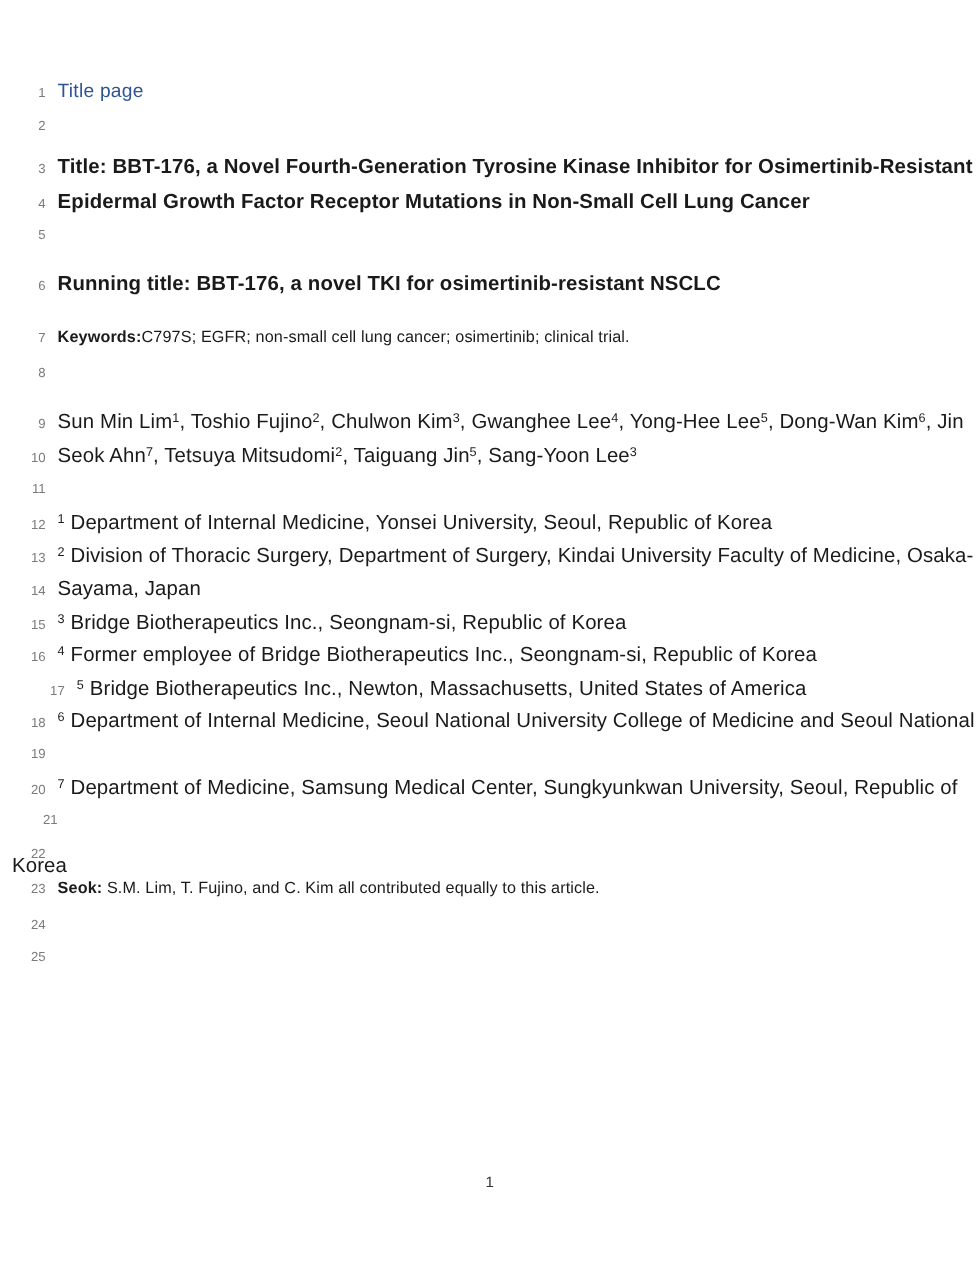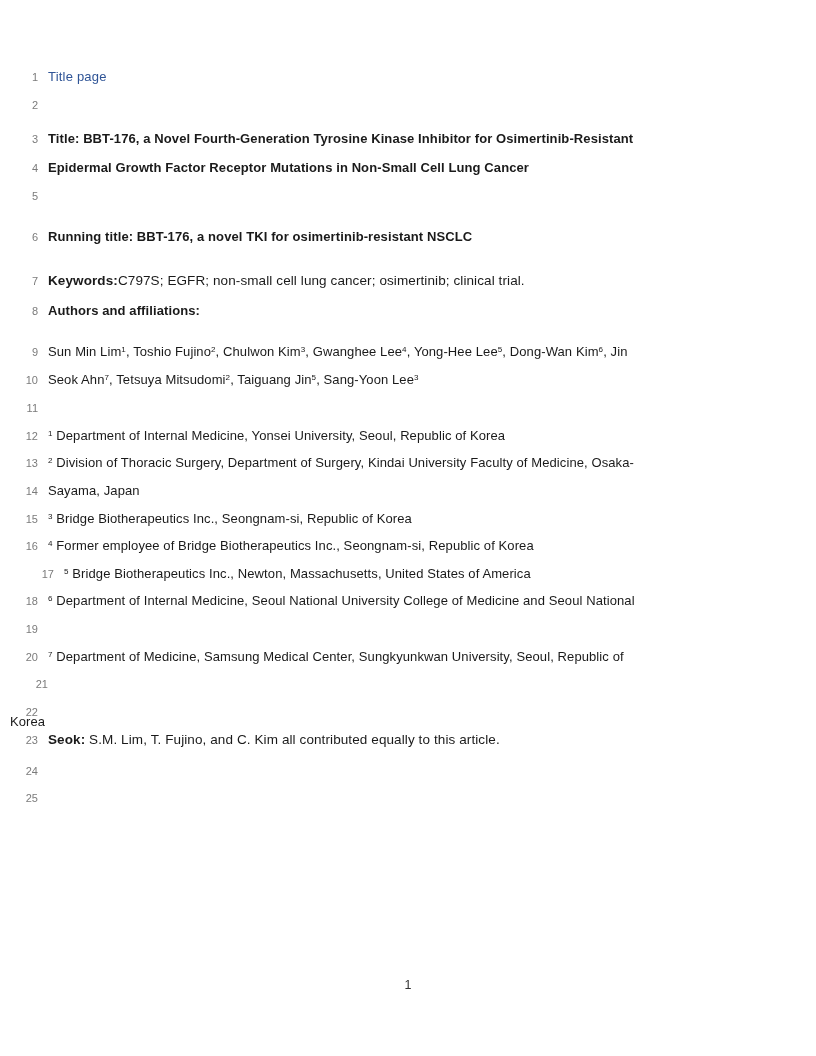--- a/index.html
+++ b/index.html
@@ -24,27 +24,27 @@
   }
   .line-num {
     flex: 0 0 38px;
     width: 38px;
     text-align: right;
     font-size: 11px;
     color: #7b7b7b;
   }
   .line-text {
     margin-left: 10px;
-    font-size: 13px;
+    font-size: 17px;
     color: #1a1a1a;
     letter-spacing: 0.1px;
   }
   .heading-row { height: 26px; line-height: 26px; }
   .heading-row .line-text {
-    font-size: 13px;
+    font-size: 16px;
     color: #2F5496;
     font-weight: 400;
     letter-spacing: 0.2px;
   }
   .meta-row .line-text { font-size: 13.5px; }
   .b { font-weight: bold; }
   .sup {
     font-size: 0.62em;
     position: relative;
     top: -0.45em;
@@ -64,21 +64,21 @@
 
 <div class="page">
   <div id="lines">
       <div class="line-row heading-row" style="top: 64px;"><span class="line-num">1</span><span class="line-text"><span>Title page</span></span></div>
       <div class="line-row" style="top: 94px;"><span class="line-num">2</span><span class="line-text"></span></div>
       <div class="line-row" style="top: 128px;"><span class="line-num">3</span><span class="line-text"><span class="b">Title: BBT-176, a Novel Fourth-Generation Tyrosine Kinase Inhibitor for Osimertinib-Resistant</span></span></div>
       <div class="line-row" style="top: 157px;"><span class="line-num">4</span><span class="line-text"><span class="b">Epidermal Growth Factor Receptor Mutations in Non-Small Cell Lung Cancer</span></span></div>
       <div class="line-row" style="top: 185px;"><span class="line-num">5</span><span class="line-text"></span></div>
       <div class="line-row" style="top: 226px;"><span class="line-num">6</span><span class="line-text"><span class="b">Running title: BBT-176, a novel TKI for osimertinib-resistant NSCLC</span></span></div>
       <div class="line-row meta-row" style="top: 270px;"><span class="line-num">7</span><span class="line-text"><span class="b">Keywords:</span><span>C797S; EGFR; non-small cell lung cancer; osimertinib; clinical trial.</span></span></div>
-      <div class="line-row" style="top: 300px;"><span class="line-num">8</span><span class="line-text"><span class="b">Authors and affiliations:</span></span></div>
+      <div class="line-row" style="top: 300px;"><span class="line-num">8</span></div>
       <div class="line-row" style="top: 341px;"><span class="line-num">9</span><span class="line-text"><span>Sun Min Lim</span><span class="sup">1</span><span>, Toshio Fujino</span><span class="sup">2</span><span>, Chulwon Kim</span><span class="sup">3</span><span>, Gwanghee Lee</span><span class="sup">4</span><span>, Yong-Hee Lee</span><span class="sup">5</span><span>, Dong-Wan Kim</span><span class="sup">6</span><span>, Jin</span></span></div>
       <div class="line-row" style="top: 369px;"><span class="line-num">10</span><span class="line-text"><span>Seok Ahn</span><span class="sup">7</span><span>, Tetsuya Mitsudomi</span><span class="sup">2</span><span>, Taiguang Jin</span><span class="sup">5</span><span>, Sang-Yoon Lee</span><span class="sup">3</span></span></div>
       <div class="line-row" style="top: 397px;"><span class="line-num">11</span><span class="line-text"></span></div>
       <div class="line-row" style="top: 425px;"><span class="line-num">12</span><span class="line-text"><span class="sup">1</span><span> Department of Internal Medicine, Yonsei University, Seoul, Republic of Korea</span></span></div>
       <div class="line-row" style="top: 452px;"><span class="line-num">13</span><span class="line-text"><span class="sup">2</span><span> Division of Thoracic Surgery, Department of Surgery, Kindai University Faculty of Medicine, Osaka-</span></span></div>
       <div class="line-row" style="top: 480px;"><span class="line-num">14</span><span class="line-text"><span>Sayama, Japan</span></span></div>
       <div class="line-row" style="top: 508px;"><span class="line-num">15</span><span class="line-text"><span class="sup">3</span><span> Bridge Biotherapeutics Inc., Seongnam-si, Republic of Korea</span></span></div>
       <div class="line-row" style="top: 535px;"><span class="line-num">16</span><span class="line-text"><span class="sup">4</span><span> Former employee of Bridge Biotherapeutics Inc., Seongnam-si, Republic of Korea</span></span></div>
       <div class="line-row" style="top: 563px; padding-left: 16px;"><span class="line-num">17</span><span class="line-text"><span class="sup">5</span><span> Bridge Biotherapeutics Inc., Newton, Massachusetts, United States of America</span></span></div>
       <div class="line-row" style="top: 590px;"><span class="line-num">18</span><span class="line-text"><span class="sup">6</span><span> Department of Internal Medicine, Seoul National University College of Medicine and Seoul National</span></span></div>

